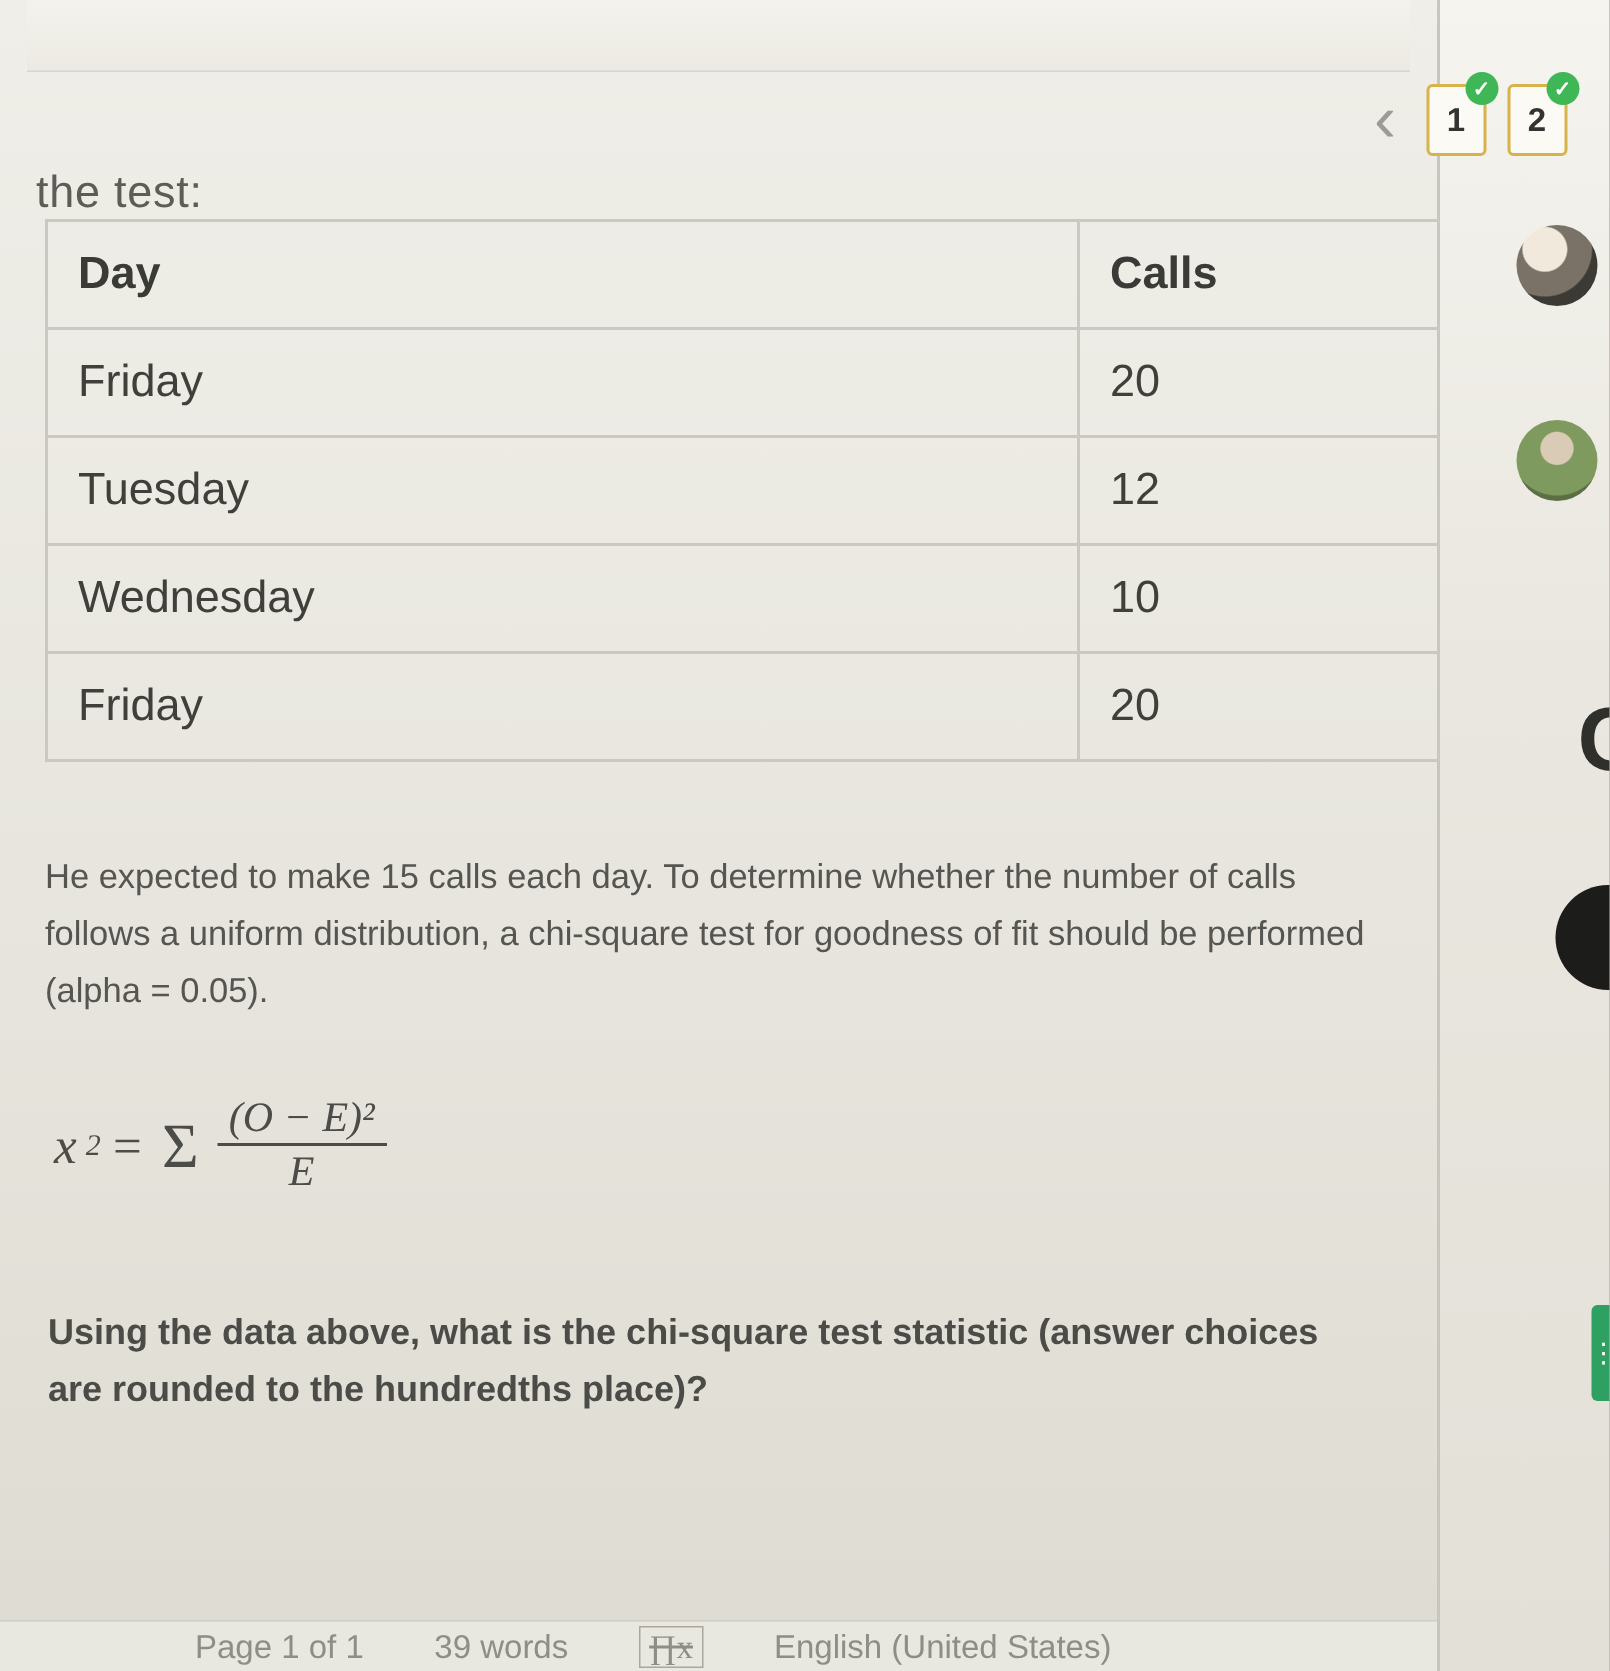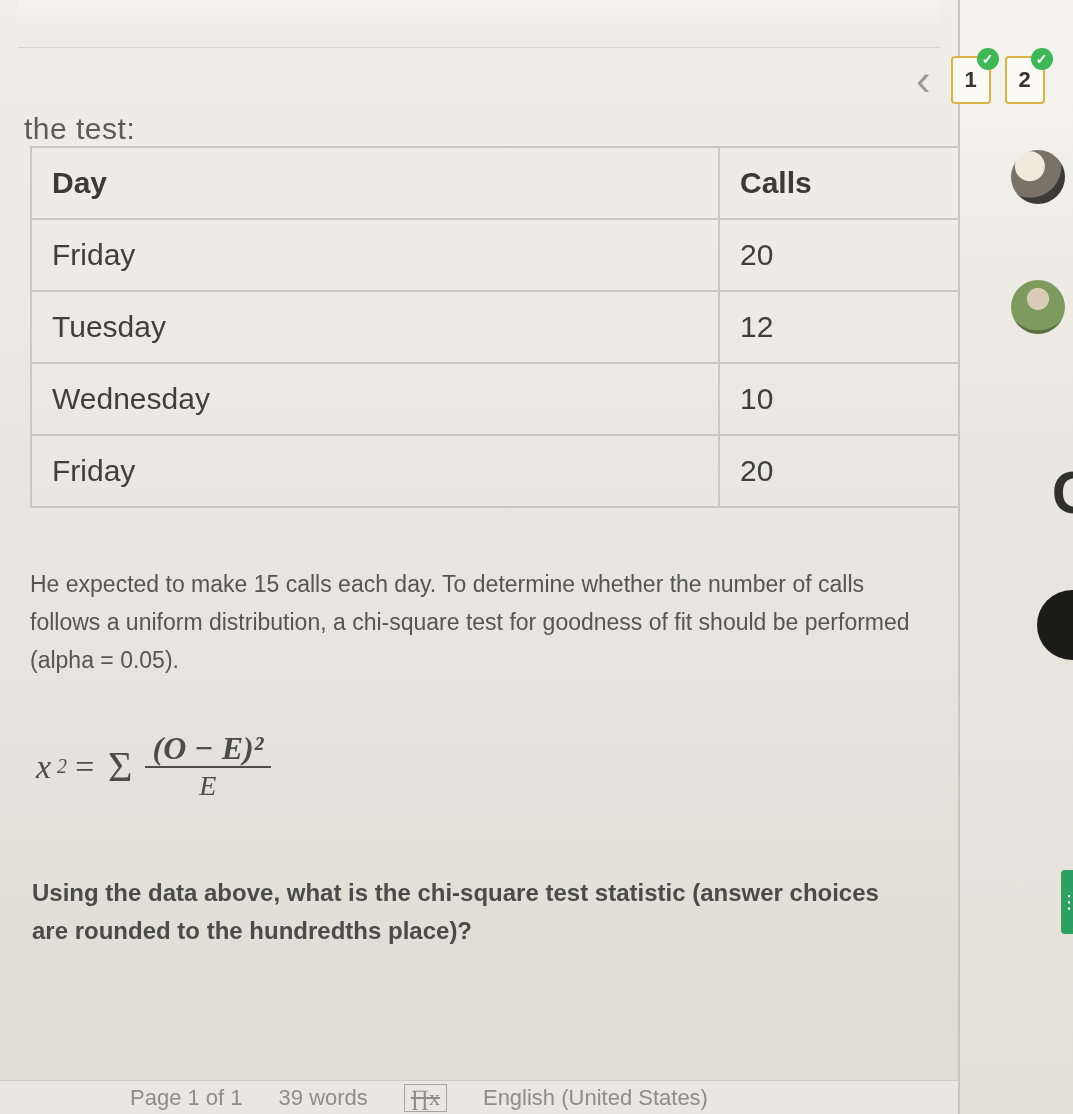--- a/index.html
+++ b/index.html
@@ -78,41 +78,41 @@
   .formula .chi { font-style: italic; }
   .formula sup { font-size: 20px; vertical-align: super; }
   .formula .sigma { font-size: 42px; font-style: normal; margin: 0 6px; }
   .frac {
     display: inline-flex;
     flex-direction: column;
     align-items: center;
     line-height: 1;
     vertical-align: middle;
   }
-  .frac .num { border-bottom: 2px solid #4c4c48; padding: 2px 8px; font-size: 32px; font-weight: bold; }
+  .frac .num { border-bottom: 2px solid #4c4c48; padding: 2px 8px; font-size: 28px; }
   .frac .den { padding: 4px 8px; font-size: 28px; }
   .question {
     margin-top: 70px;
     margin-left: 14px;
     margin-right: 30px;
     font-size: 24px;
     line-height: 1.6;
     color: #4b4b47;
     font-weight: 600;
   }
   .status-bar {
     position: absolute;
     bottom: 0; left: 0;
     width: 958px;
     height: 34px;
     background: #e8e7e0;
     border-top: 1px solid #cfccc3;
     display: flex;
     align-items: center;
-    gap: 36px;
+    gap: 47px;
     padding-left: 130px;
     font-size: 22px;
     color: #8e8d86;
   }
   .status-bar .item { white-space: nowrap; }
   .status-bar .tx {
     border: 1px solid #a9a79e;
     padding: 0 6px;
     text-decoration: line-through;
     font-family: serif;

